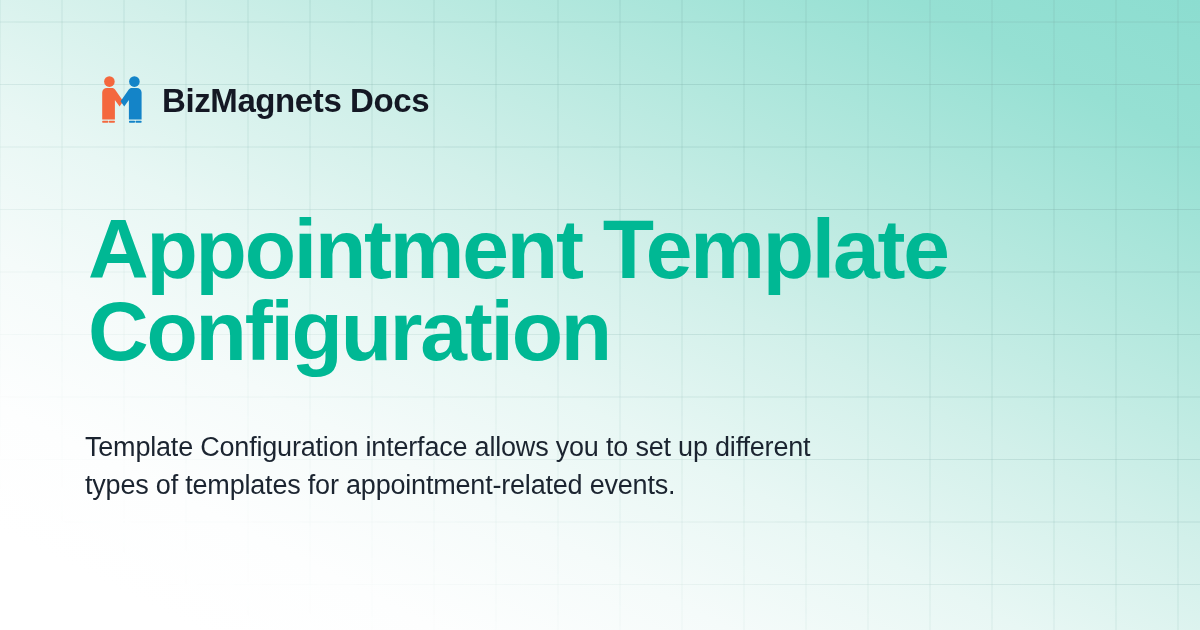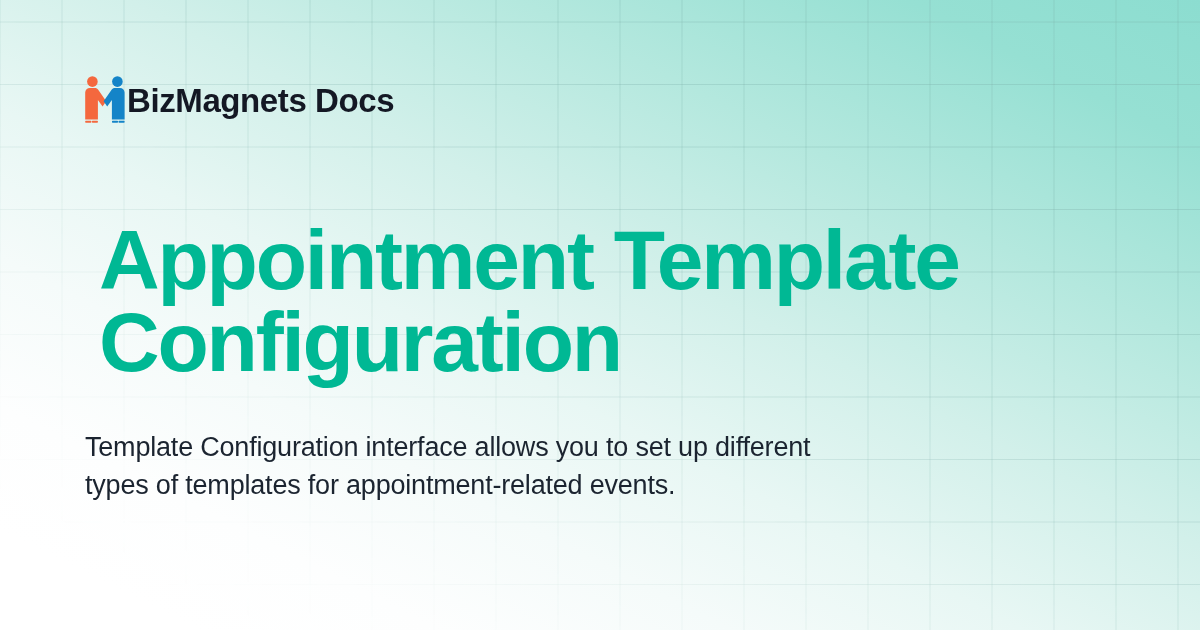--- a/index.html
+++ b/index.html
@@ -68,24 +68,25 @@
 
   
   .content {
     position: absolute;
     inset: 0;
   }
 
   
   .brand {
     position: absolute;
-    left: 83px;
+    left: 100px;
     top: 76px;
     display: flex;
     align-items: center;
+    gap: 18px;
   }
   .brand-logo {
     width: 44px;
     height: 48px;
     display: block;
     flex: 0 0 auto;
   }
   .brand-name {
     font-size: 33px;
     font-weight: 700;
@@ -94,21 +95,21 @@
     white-space: nowrap;
     line-height: 1;
   }
 
   
   .headline {
     position: absolute;
     left: 84px;
     top: 204px;
     width: 1070px;
-    margin: 15px;
+    margin: 4px;
     color: #00b894;
     font-size: 84px;
     font-weight: 700;
     line-height: 0.98;
     letter-spacing: -2.2px;
   }
 
   
   .subcopy {
     position: absolute;

